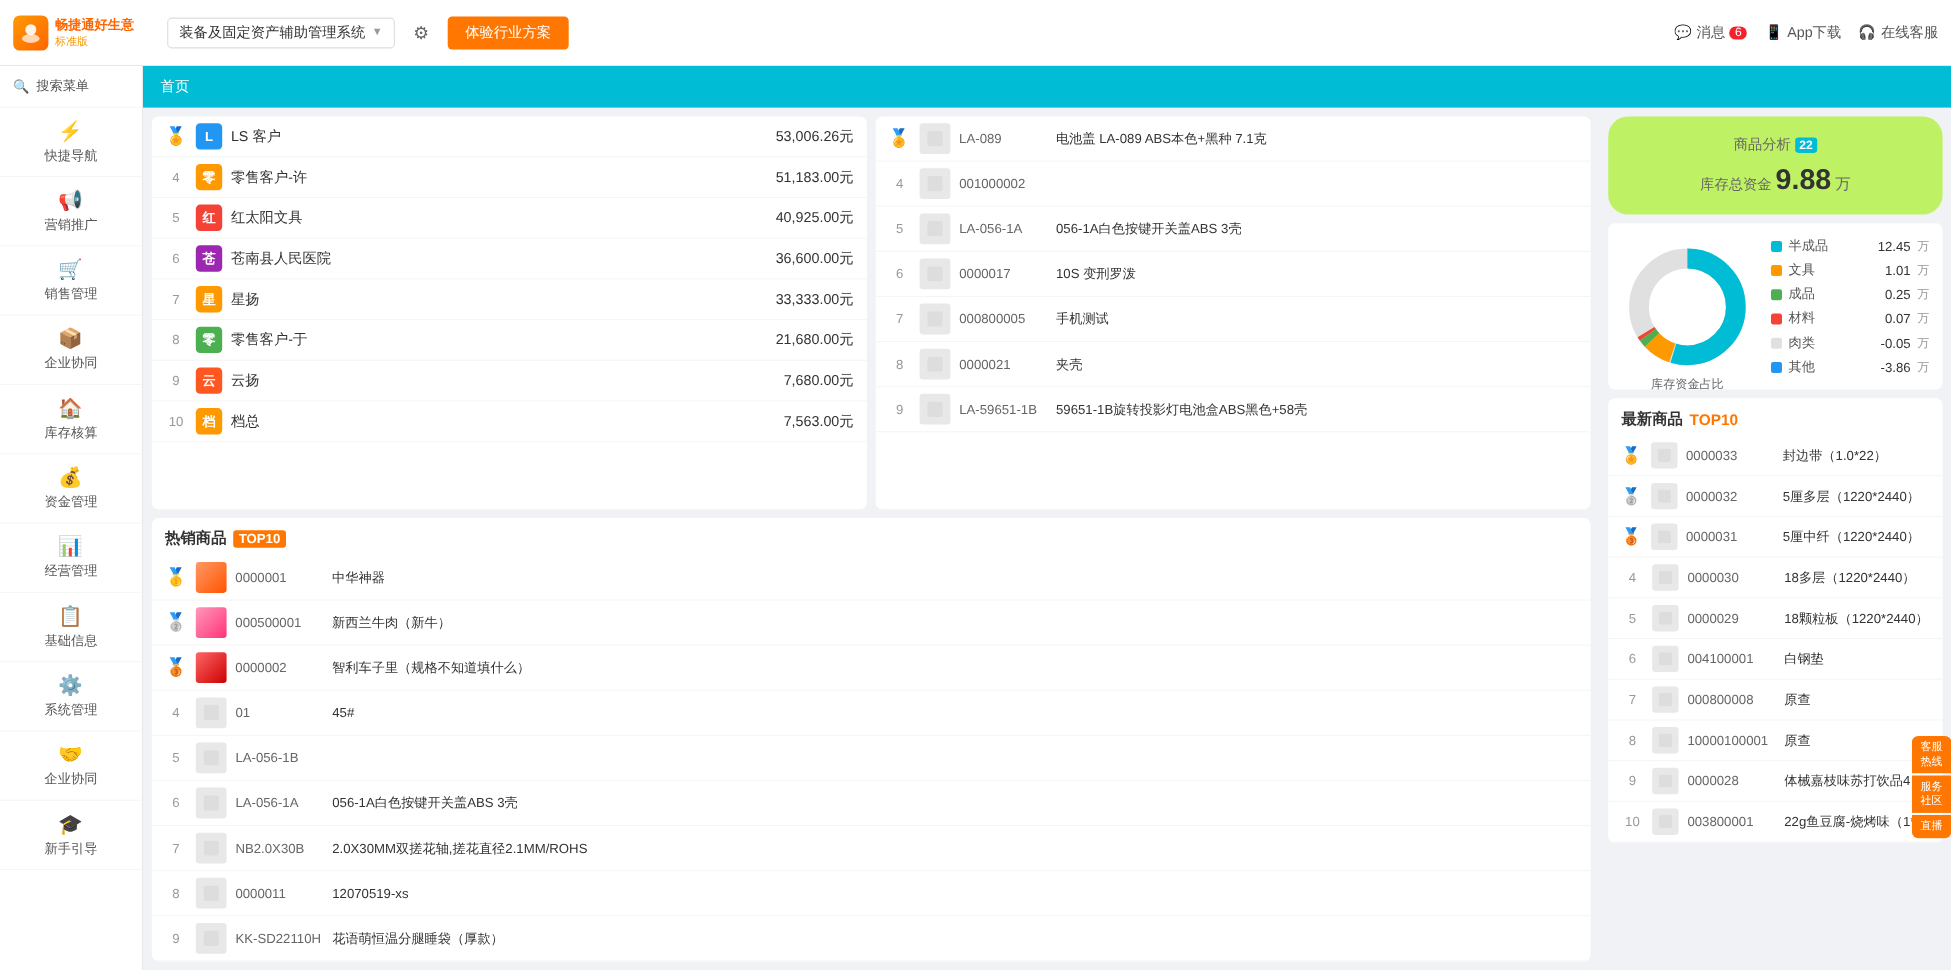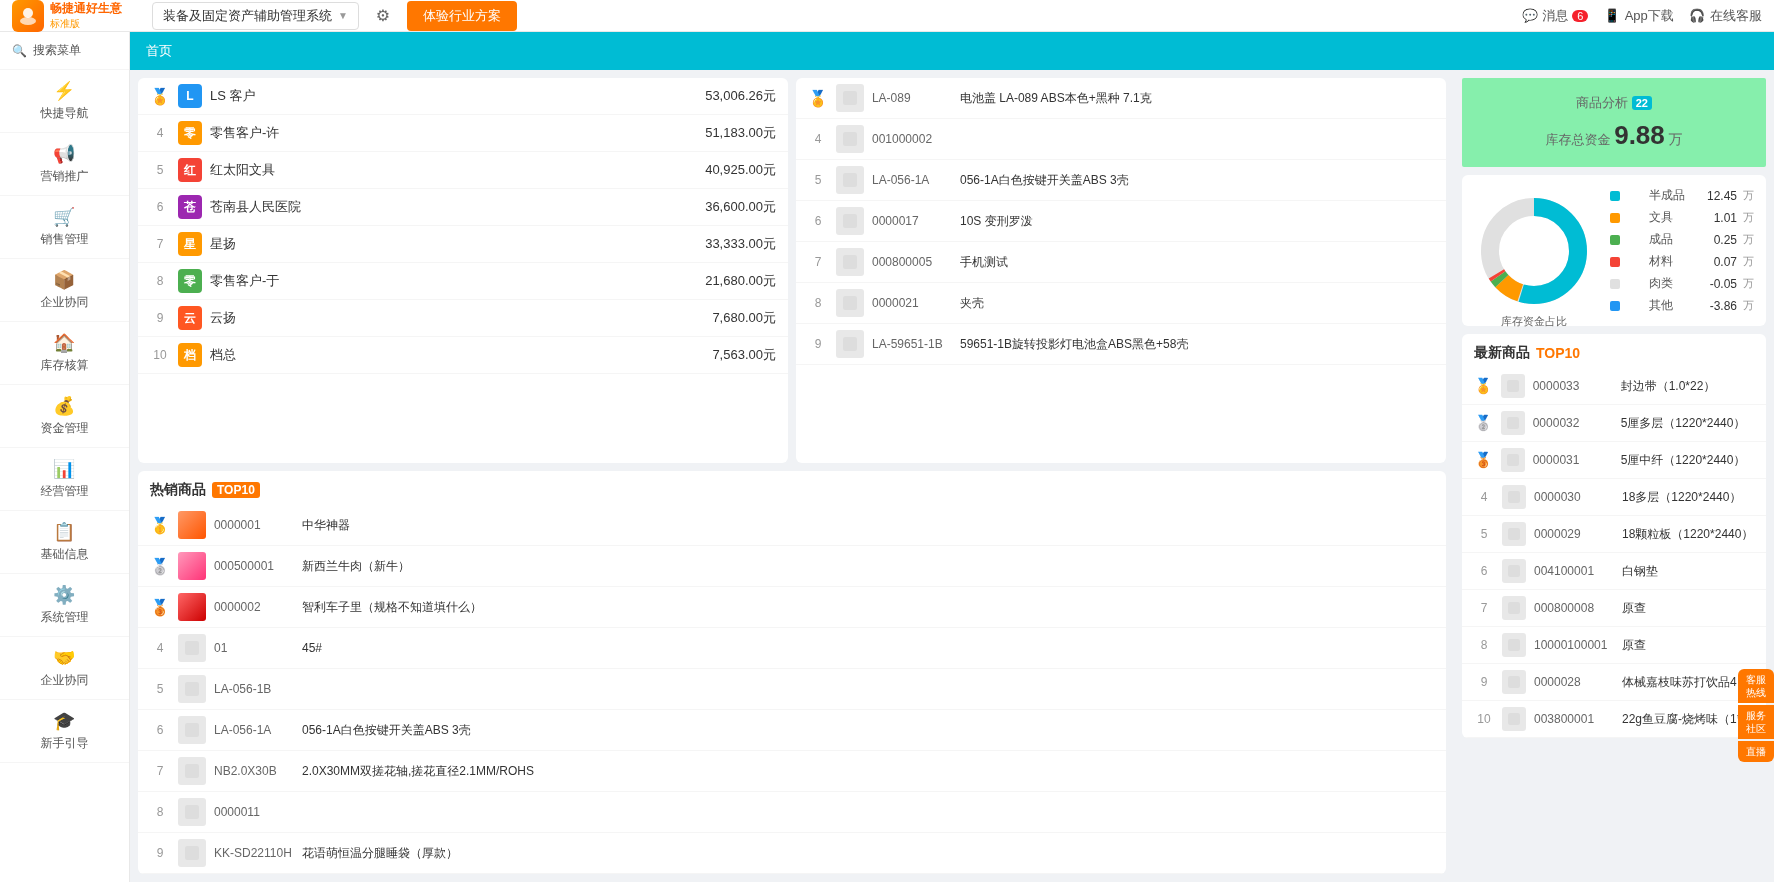--- a/index.html
+++ b/index.html
@@ -1,20 +1,20 @@
 <!DOCTYPE html>
 <html><head>
   <meta charset="utf-8">
   <style>
     * { margin: 0; padding: 0; box-sizing: border-box; }
     body { font-family: 'Microsoft YaHei', Arial, sans-serif; font-size: 13px; background: #f0f2f5; display: flex; flex-direction: column; height: 882px; overflow: hidden; }
 
     
     .top-bar {
-      height: 32px;
+      height: 60px;
       background: #fff;
       display: flex;
       align-items: center;
       padding: 0 12px;
       border-bottom: 1px solid #e8e8e8;
       gap: 10px;
       flex-shrink: 0;
     }
     .logo-area {
       display: flex;
@@ -218,22 +218,22 @@
       flex-shrink: 0;
       background: #f0f2f5;
       display: flex;
       flex-direction: column;
       gap: 8px;
       padding: 8px;
       overflow-y: auto;
     }
 
     .inventory-card {
-      background: #86efac;
-      border-radius: 2px;
+      background: #bef264;
+      border-radius: 18px;
       padding: 16px;
       text-align: center;
     }
     .inventory-total-label { color: #666; font-size: 13px; margin-bottom: 6px; }
     .inventory-total-value { font-size: 26px; font-weight: bold; color: #333; }
     .inventory-total-unit { font-size: 14px; color: #666; }
 
     .chart-area {
       background: #fff;
       border-radius: 6px;
@@ -255,21 +255,21 @@
       bottom: -18px;
       left: 50%;
       transform: translateX(-50%);
       font-size: 11px;
       color: #666;
       white-space: nowrap;
     }
     .legend { flex: 1; display: flex; flex-direction: column; gap: 5px; }
     .legend-item { display: flex; align-items: center; gap: 6px; font-size: 12px; }
     .legend-dot { width: 10px; height: 10px; border-radius: 2px; flex-shrink: 0; }
-    .legend-name { flex: 1; color: #555; margin-left: 23px; }
+    .legend-name { flex: 1; color: #555; }
     .legend-value { color: #333; font-weight: 500; }
     .legend-unit { color: #999; font-size: 11px; }
 
     .newest-products { background: #fff; border-radius: 6px; }
     .newest-row {
       display: flex;
       align-items: center;
       padding: 6px 12px;
       border-bottom: 1px solid #f5f5f5;
       gap: 8px;
@@ -617,20 +617,21 @@
     <span class="product-name">2.0X30MM双搓花轴,搓花直径2.1MM/ROHS</span>
   </div>
               <div class="product-row">
     <span class="product-rank">8</span>
     <div class="product-img">
                   <svg width="14" height="14" viewBox="0 0 14 14">
                     <rect width="14" height="14" rx="2" fill="#ddd"></rect>
                   </svg>
                 </div>
     <span class="product-code">0000011</span>
+    <span class="product-name">12070519-xs</span>
   </div>
               <div class="product-row">
     <span class="product-rank">9</span>
     <div class="product-img">
                   <svg width="14" height="14" viewBox="0 0 14 14">
                     <rect width="14" height="14" rx="2" fill="#ddd"></rect>
                   </svg>
                 </div>
     <span class="product-code">KK-SD22110H</span>
     <span class="product-name">花语萌恒温分腿睡袋（厚款）</span>

